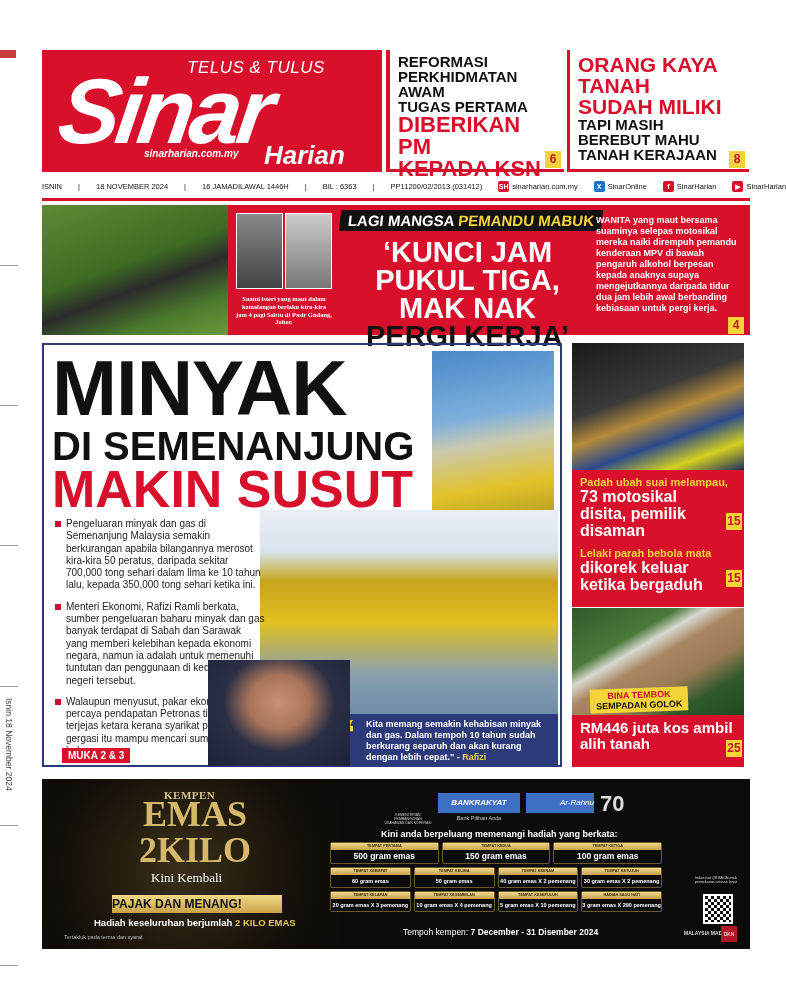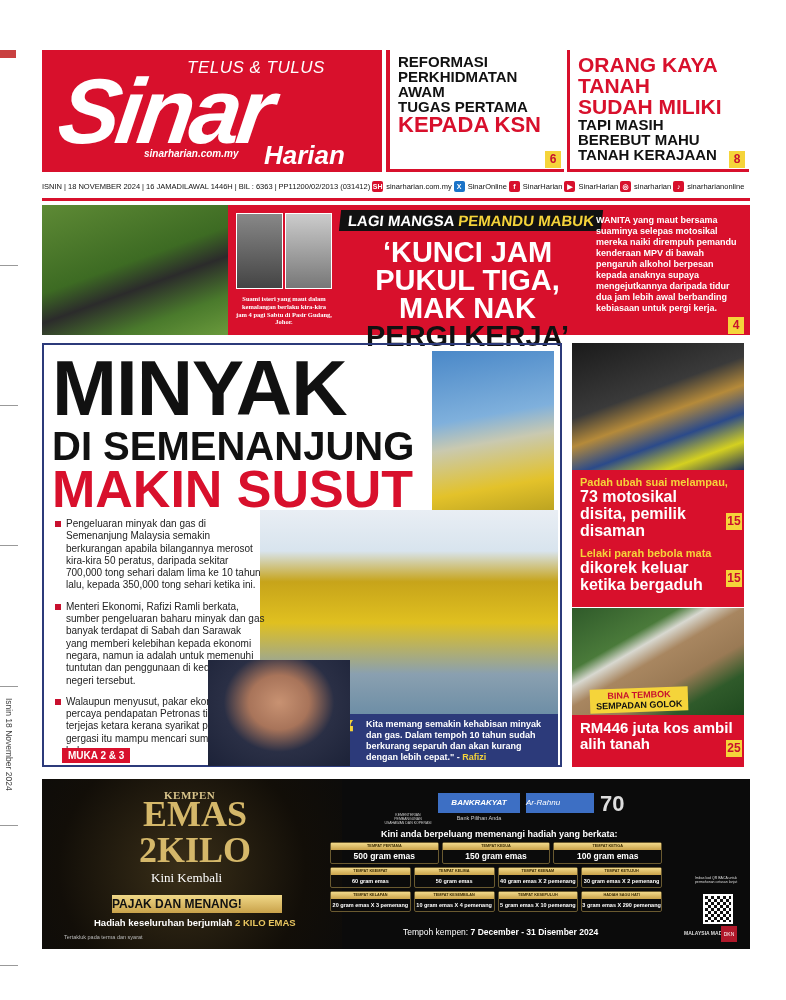--- a/index.html
+++ b/index.html
@@ -14,21 +14,21 @@
 .logo .sinar{position:absolute;left:18px;top:6px;color:#fff;font-weight:bold;font-style:italic;font-size:92px;letter-spacing:-4px;line-height:110px;transform:skewX(-8deg)}
 .logo .url{position:absolute;left:102px;top:98px;color:#fff;font-style:italic;font-weight:bold;font-size:10px}
 .logo .harian{position:absolute;left:222px;top:90px;color:#ffffff;font-weight:bold;font-style:italic;font-size:26px}
 .teaser{top:50px;height:122px;padding:4px 8px;font-weight:bold;line-height:1}
 .teaser .blk{font-size:15px;color:#111}
 .teaser .rd{font-size:22px;color:#d8102c}
 .t1{left:386px;width:178px;border-left:4px solid #d8102c;border-bottom:3px solid #d8102c}
 .t2{left:567px;width:182px;border-left:3px solid #d8102c;border-bottom:3px solid #d8102c}
 .t2 .rd{font-size:21px}
 
-.dateline{left:42px;top:178px;width:708px;height:16px;font-size:7.5px;display:flex;align-items:center;gap:2px;white-space:nowrap}
+.dateline{left:42px;top:178px;width:708px;height:16px;font-size:7.5px;display:flex;align-items:center;gap:16px;white-space:nowrap}
 .dateline .soc{display:flex;align-items:center;gap:3px}
 .dateline .ico{display:inline-block;width:11px;height:11px;border-radius:2px;color:#fff;font-size:7px;text-align:center;line-height:11px;font-weight:bold}
 .rule{left:42px;top:198px;width:708px;height:3px;background:#d8102c}
 
 .photo-moto{left:42px;top:205px;width:186px;height:130px;background:linear-gradient(160deg,#5e8a35 0%,#3d6b23 45%,#2b2b2b 60%,#4a7a2c 80%,#6a9a3c 100%)}
 .topstory{left:228px;top:205px;width:522px;height:130px;background:#d8102c}
 .faces{left:236px;top:213px;width:96px;height:76px;display:flex;gap:2px}
 .face{flex:1;background:linear-gradient(#888,#444);border:1px solid #fff}
 .face.f2{background:linear-gradient(#ccc,#777)}
 .cap{left:236px;top:295px;width:96px;color:#fff;font-size:6.5px;text-align:center;font-family:"Liberation Serif",serif;font-weight:bold;line-height:1.2}
@@ -68,21 +68,21 @@
 .emas{left:128px;top:796px;color:#d5b86a;font-family:"Liberation Serif",serif;font-weight:bold;font-size:36px;line-height:36px;text-align:center;width:134px}
 .kini{left:151px;top:870px;color:#fff;font-family:"Liberation Serif",serif;font-size:13px}
 .pajak{left:112px;top:895px;width:170px;background:linear-gradient(#f0d888,#c9a24a);color:#111;font-weight:bold;font-size:12px;text-align:left;padding:2px 0}
 .hadiah{left:94px;top:917px;color:#fff;font-weight:bold;font-size:9.5px}
 .hadiah .g{color:#e8c560}
 .terma{left:64px;top:934px;color:#bbb;font-size:5.5px}
 .logos{left:384px;top:793px;display:flex;gap:6px;align-items:flex-start}
 .kpdnkl{width:48px;height:30px;color:#ccc;font-size:3.5px;text-align:center;padding-top:20px}
 .bkr{width:82px;height:20px;background:#3d6fc4;color:#fff;font-style:italic;font-weight:bold;font-size:8px;line-height:20px;text-align:center}
 .bkr-sub{font-size:5.5px;color:#ccc;text-align:center;margin-top:2px}
-.arr{width:68px;height:20px;background:#3d6fc4;color:#fff;font-style:italic;font-size:8px;line-height:20px;text-align:left}
+.arr{width:68px;height:20px;background:#3d6fc4;color:#fff;font-style:italic;font-size:8px;line-height:20px;text-align:right}
 .seventy{color:#ddd;font-weight:bold;font-size:22px;line-height:22px}
 .kinianda{left:381px;top:829px;color:#fff;font-weight:bold;font-size:9px}
 .prizes{left:330px;top:842px;width:332px}
 .prow{display:flex;gap:3px;margin-bottom:3px}
 .prize{flex:1;border:1px solid #6a5a30;border-radius:2px;text-align:center}
 .prize .pl{background:linear-gradient(#f2d98a,#c9a24a);color:#3a2a00;font-size:3.8px;font-weight:bold;height:7px;line-height:7px}
 .prize .pv{color:#fff;font-size:5.5px;height:12px;line-height:12px;font-weight:bold}
 .prow.top .pl{height:7px}
 .prow.top .pv{font-size:8.5px;height:13px;line-height:13px}
 .tempoh{left:403px;top:927px;color:#fff;font-size:8.5px}
@@ -112,20 +112,21 @@
   <span class="sinar">Sinar</span>
   <span class="url">sinarharian.com.my</span>
   <span class="harian">Harian</span>
 </div>
 
 <div class="abs teaser t1">
   <div class="blk">REFORMASI</div>
   <div class="blk">PERKHIDMATAN</div>
   <div class="blk">AWAM</div>
   <div class="blk">TUGAS PERTAMA</div>
+  <div class="rd">DIBERIKAN PM</div>
   <div class="rd">KEPADA KSN</div>
 </div>
 <div class="pg" style="left:545px;top:151px">6</div>
 
 <div class="abs teaser t2">
   <div class="rd">ORANG KAYA</div>
   <div class="rd">TANAH</div>
   <div class="rd">SUDAH MILIKI</div>
   <div class="blk">TAPI MASIH</div>
   <div class="blk">BEREBUT MAHU</div>

